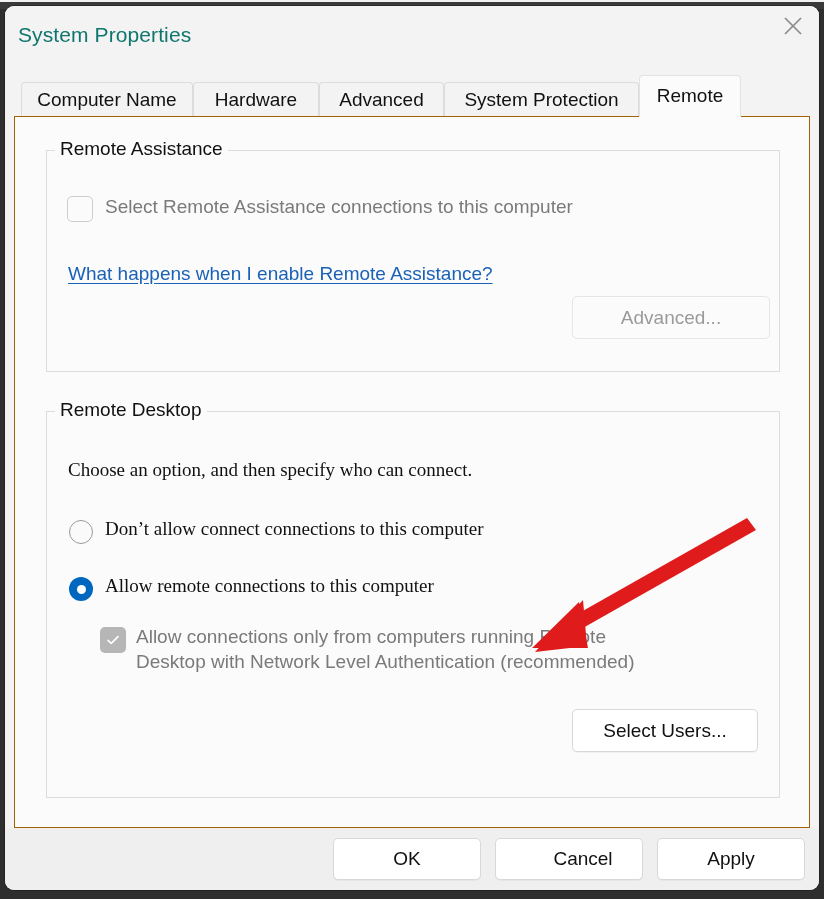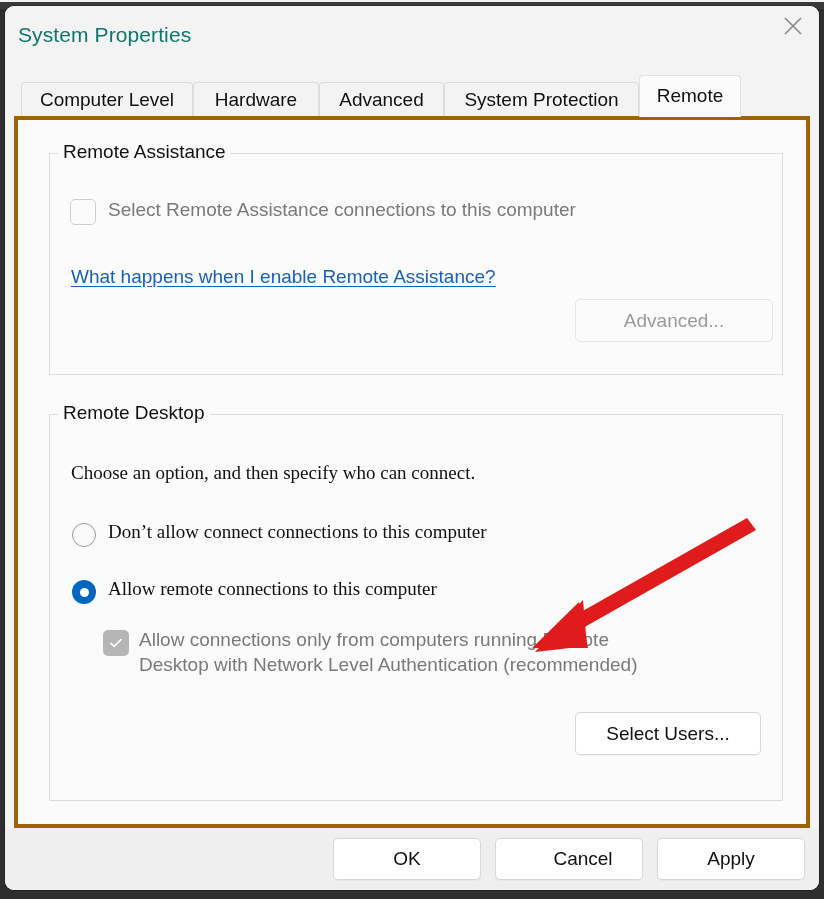--- a/index.html
+++ b/index.html
@@ -112,21 +112,21 @@
   }
 
   
   .tabpanel {
     position: absolute;
     left: 9px;
     top: 110px;
     width: 796px;
     height: 712px;
     background: #fbfbfb;
-    border: 4px solid #a16207;
+    border: 1px solid #a16207;
     box-sizing: border-box;
   }
 
   
   .groupbox {
     position: absolute;
     border: 1px solid #dcdcdc;
     box-sizing: border-box;
   }
   .group-legend {
@@ -287,21 +287,21 @@
     <div class="close-btn">
       <svg width="22" height="22" viewBox="0 0 22 22" aria-hidden="true">
         <line x1="3" y1="3" x2="19" y2="19" stroke="#8c8c8c" stroke-width="1.7"></line>
         <line x1="19" y1="3" x2="3" y2="19" stroke="#8c8c8c" stroke-width="1.7"></line>
       </svg>
     </div>
   </div>
 
   <div class="tabstrip">
     <div class="tab" style="left:7px; width:172px;">
-      <span>Computer Level</span>
+      <span>Computer Name</span>
     </div>
     <div class="tab" style="left:179px; width:126px;">
       <span>Hardware</span>
     </div>
     <div class="tab" style="left:305px; width:125px;">
       <span>Advanced</span>
     </div>
     <div class="tab" style="left:430px; width:195px;">
       <span>System Protection</span>
     </div>

